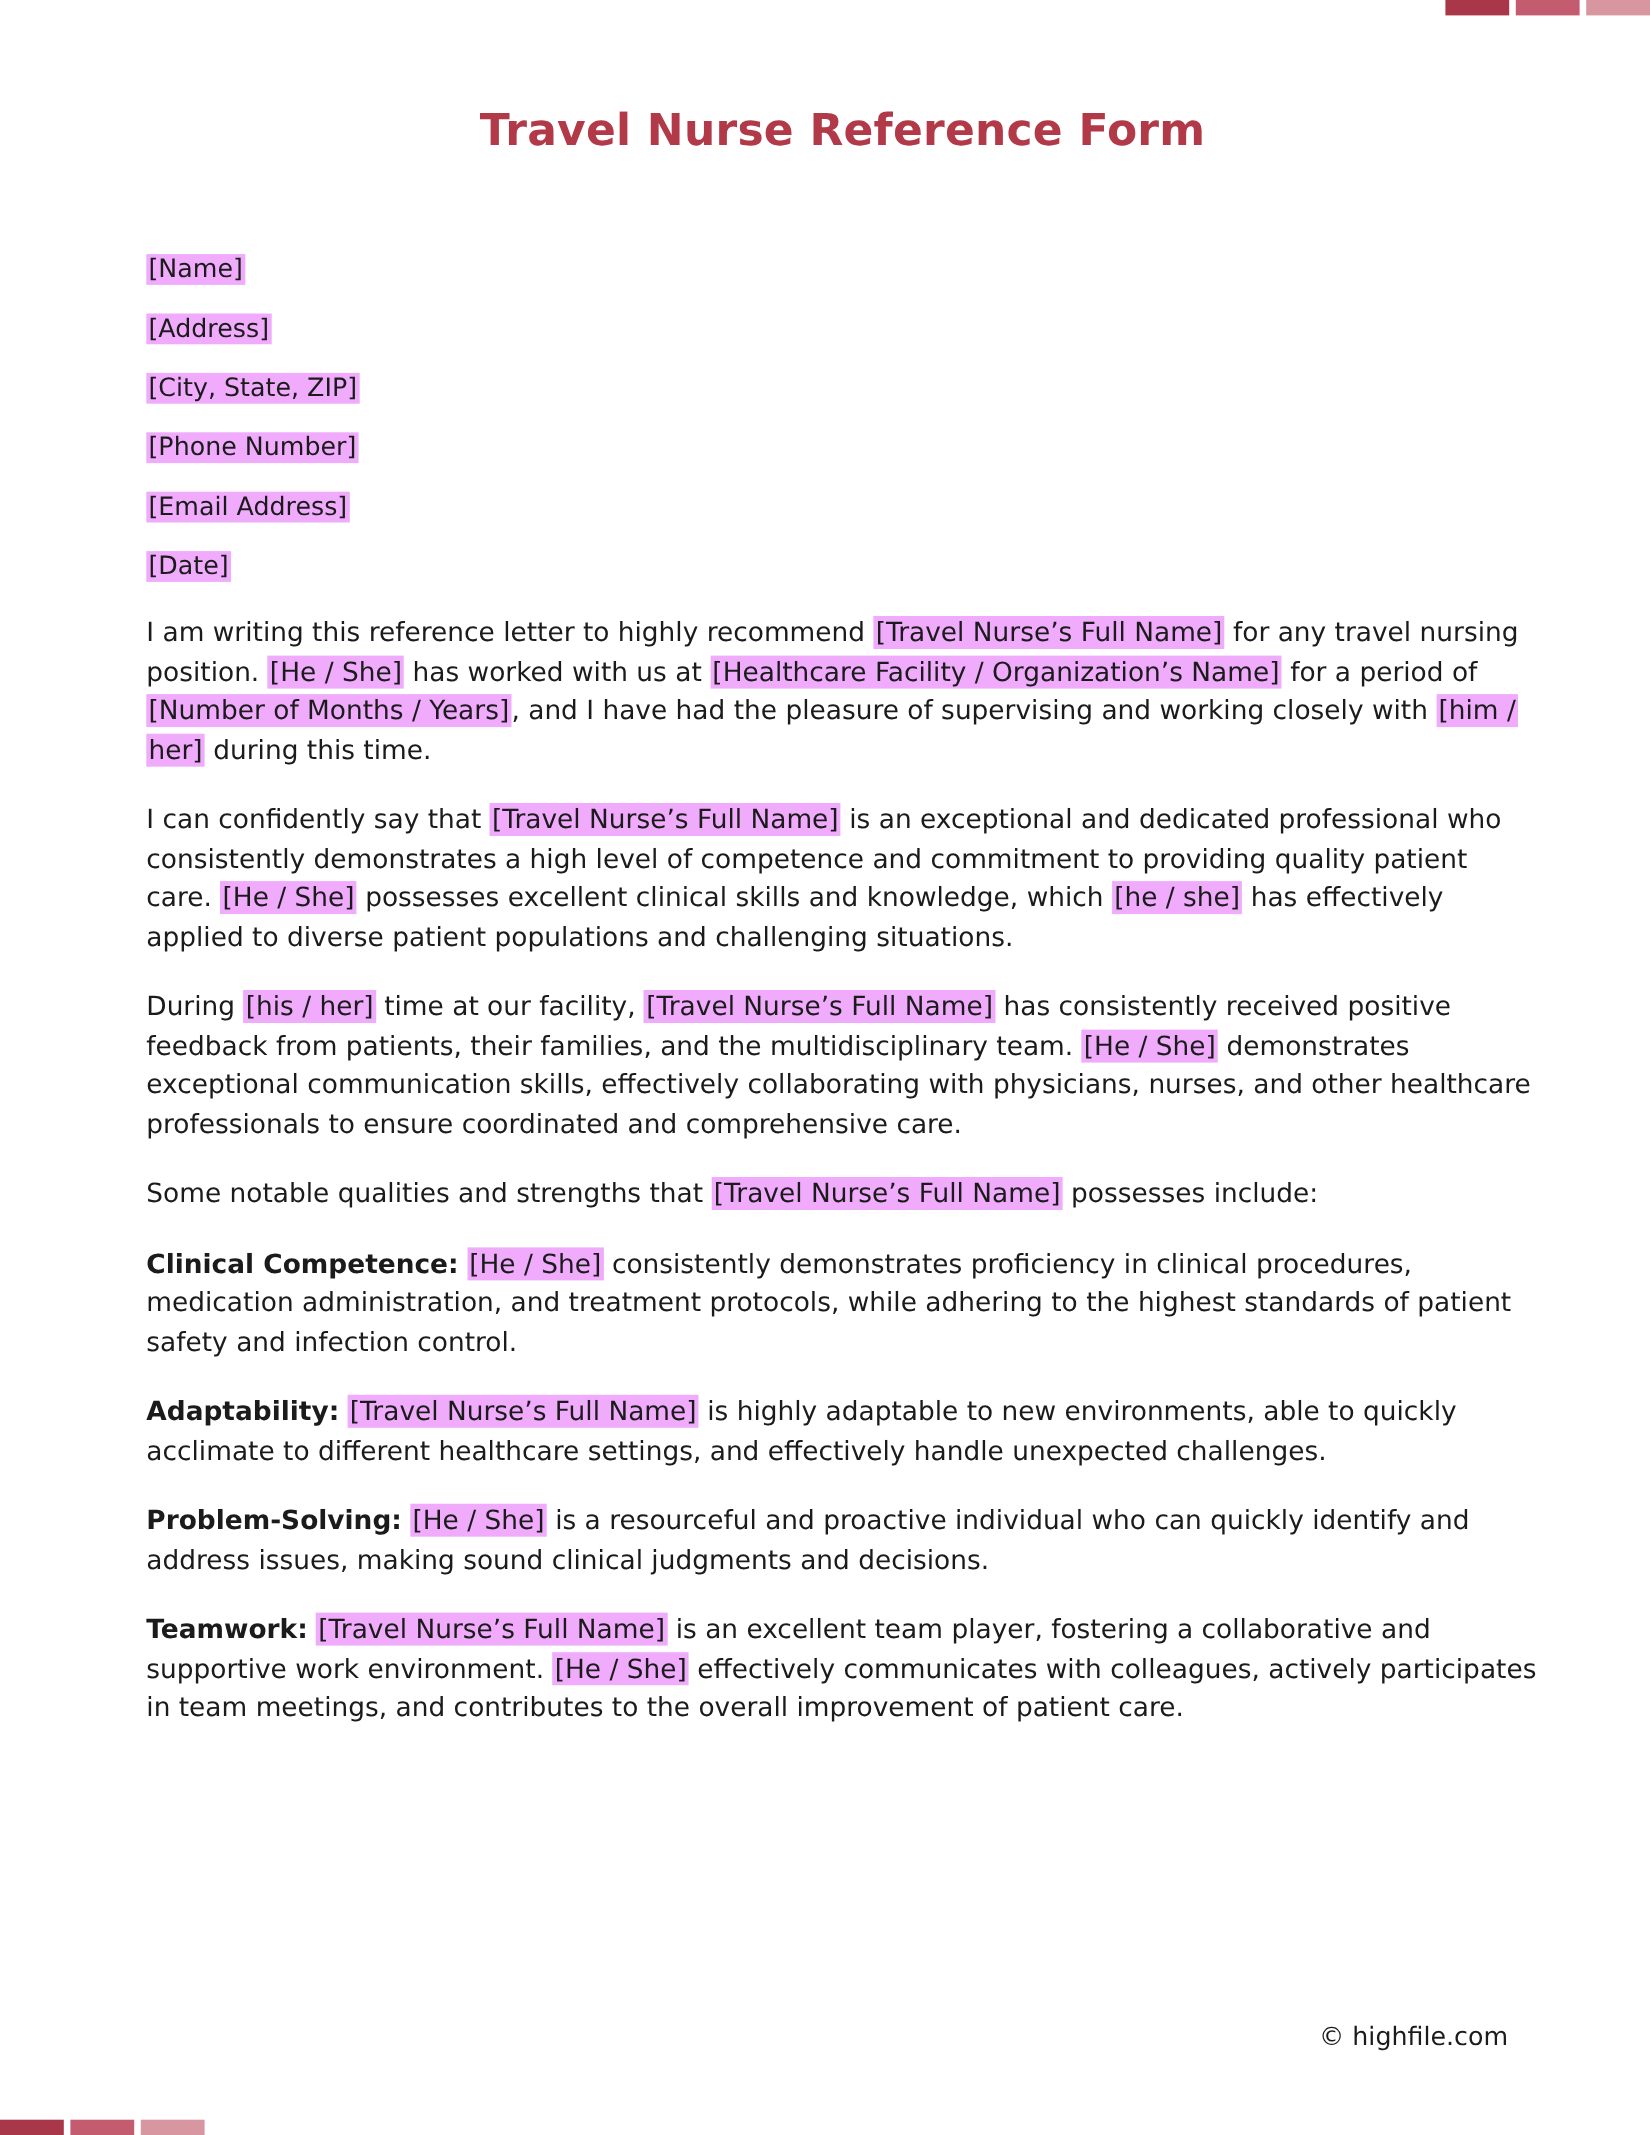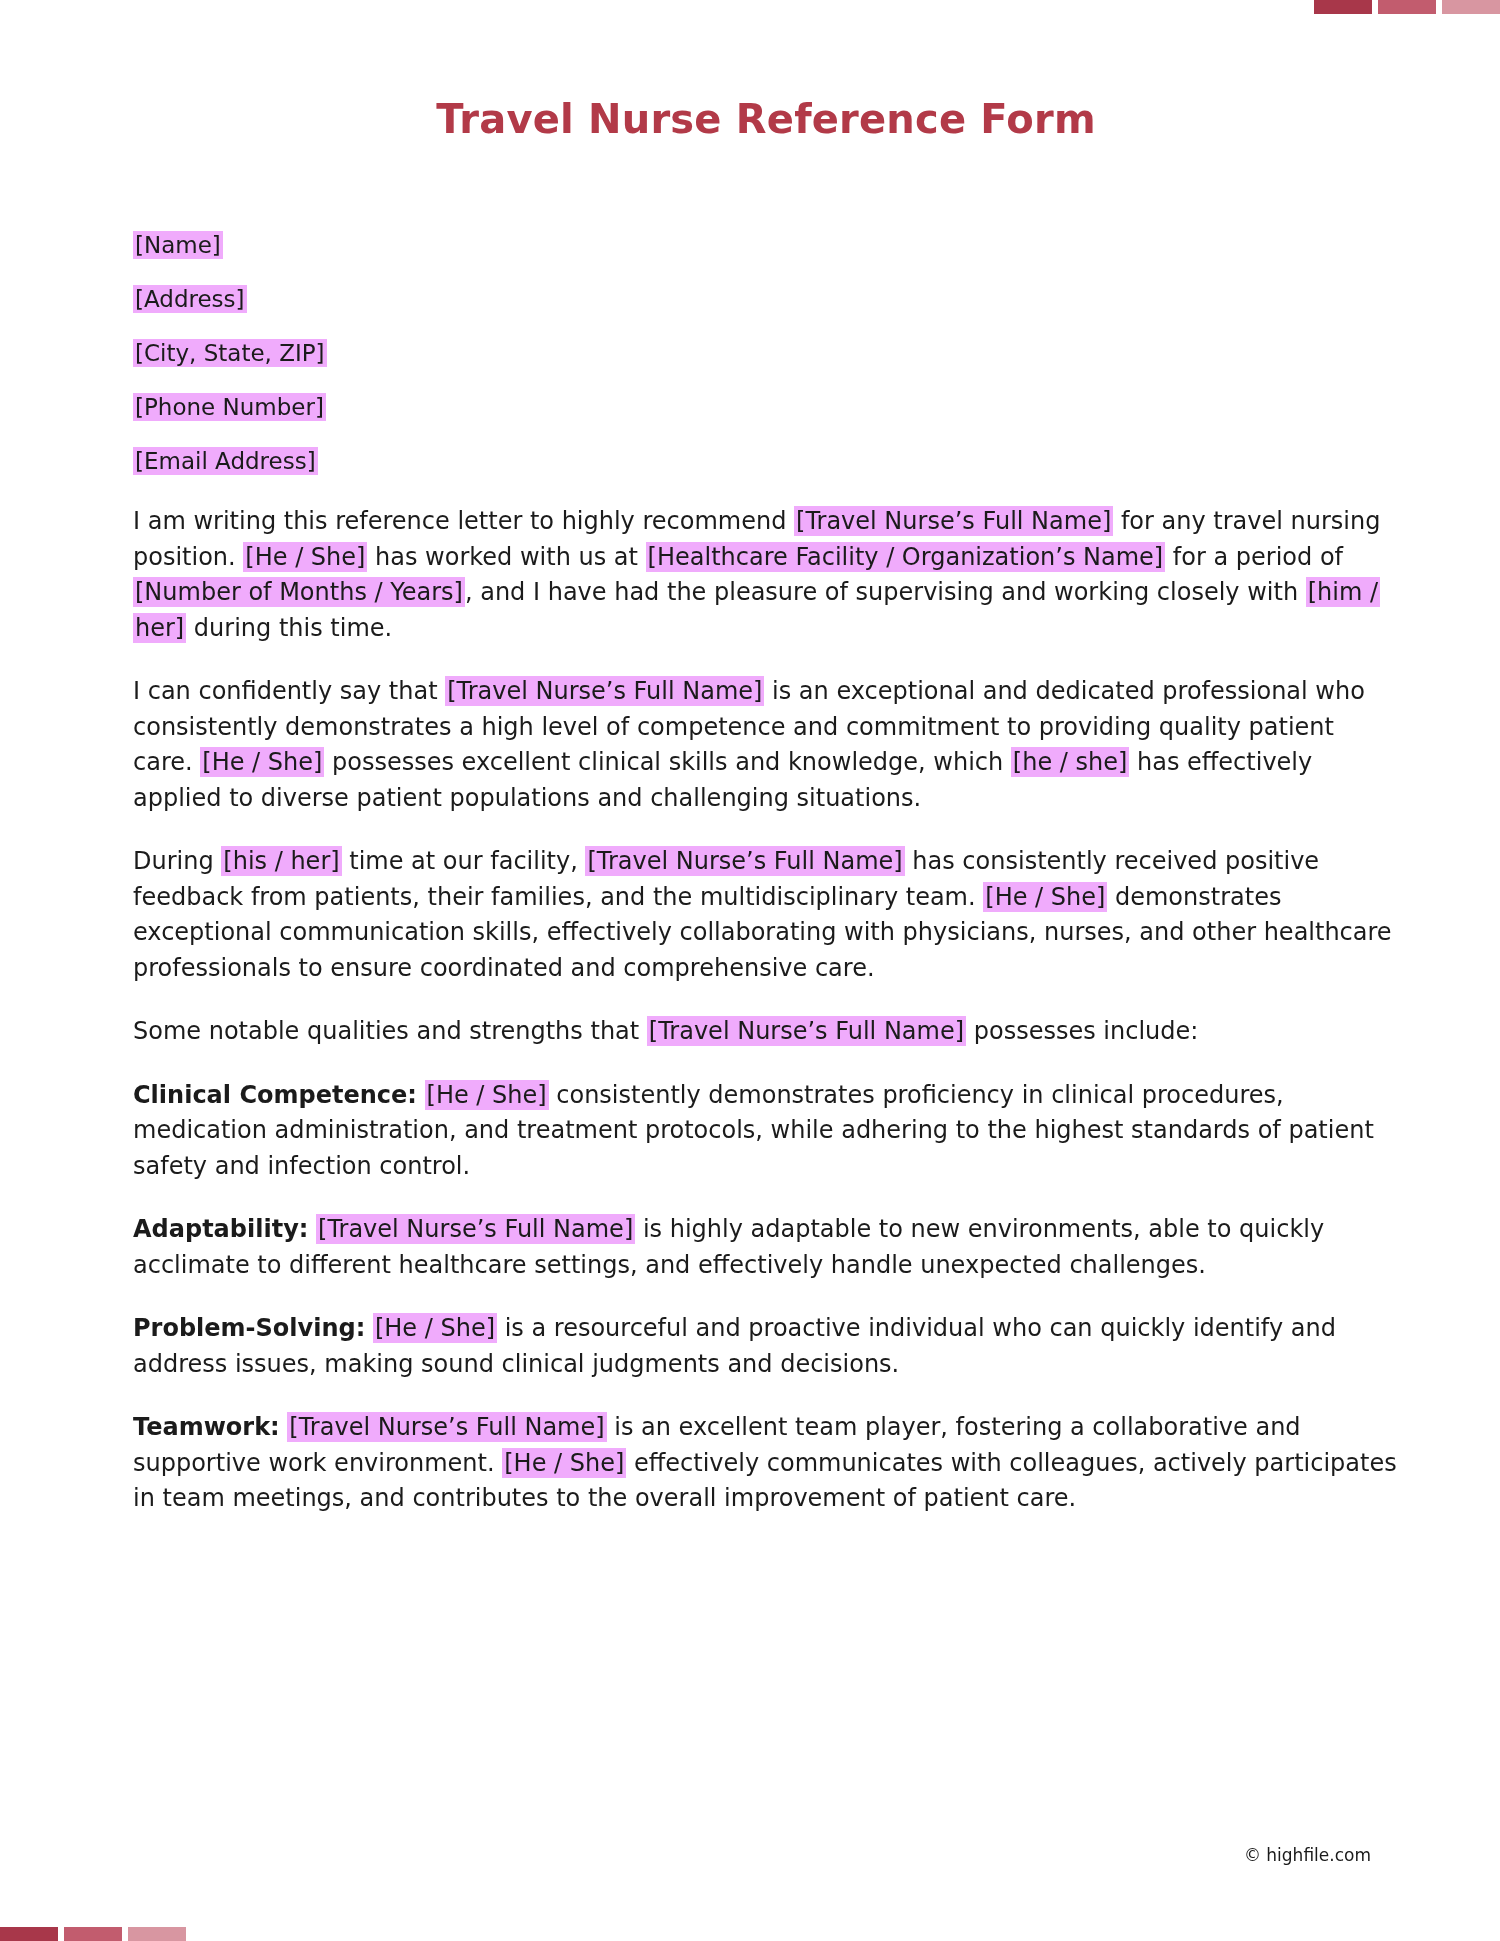--- a/index.html
+++ b/index.html
@@ -98,21 +98,21 @@
   p.body-par.first { margin-top: 30px; }
 
   .lbl {
     font-weight: bold;
   }
 
   .footer {
     position: absolute;
     right: 129px;
     bottom: 76px;
-    font-size: 17px;
+    font-size: 23px;
     color: #1b1b1b;
   }
 </style>
 </head>
 <body>
 
 <div class="bar-group top-right">
   <div class="bar b1"></div>
   <div class="bar b2"></div>
   <div class="bar b3"></div>
@@ -127,20 +127,21 @@
 <div class="page">
 
   <h1 class="doc-title">Travel Nurse Reference Form</h1>
 
   <div class="fields">
     <div class="field-line"><span class="hl">[Name]</span></div>
     <div class="field-line"><span class="hl">[Address]</span></div>
     <div class="field-line"><span class="hl">[City, State, ZIP]</span></div>
     <div class="field-line"><span class="hl">[Phone Number]</span></div>
     <div class="field-line"><span class="hl">[Email Address]</span></div>
+    <div class="field-line"><span class="hl">[Date]</span></div>
   </div>
 
 
   <p class="body-par first"><span>I am writing this reference letter to highly recommend </span><span class="hl">[Travel Nurse’s Full Name]</span><span> for any travel nursing position. </span><span class="hl">[He / She]</span><span> has worked with us at </span><span class="hl">[Healthcare Facility / Organization’s Name]</span><span> for a period of </span><span class="hl">[Number of Months / Years]</span><span>, and I have had the pleasure of supervising and working closely with </span><span class="hl">[him / her]</span><span> during this time.</span></p>
 
   <p class="body-par"><span>I can confidently say that </span><span class="hl">[Travel Nurse’s Full Name]</span><span> is an exceptional and dedicated professional who consistently demonstrates a high level of competence and commitment to providing quality patient care. </span><span class="hl">[He / She]</span><span> possesses excellent clinical skills and knowledge, which </span><span class="hl">[he / she]</span><span> has effectively applied to diverse patient populations and challenging situations.</span></p>
 
   <p class="body-par"><span>During </span><span class="hl">[his / her]</span><span> time at our facility, </span><span class="hl">[Travel Nurse’s Full Name]</span><span> has consistently received positive feedback from patients, their families, and the multidisciplinary team. </span><span class="hl">[He / She]</span><span> demonstrates exceptional communication skills, effectively collaborating with physicians, nurses, and other healthcare professionals to ensure coordinated and comprehensive care.</span></p>
 
   <p class="body-par"><span>Some notable qualities and strengths that </span><span class="hl">[Travel Nurse’s Full Name]</span><span> possesses include:</span></p>

